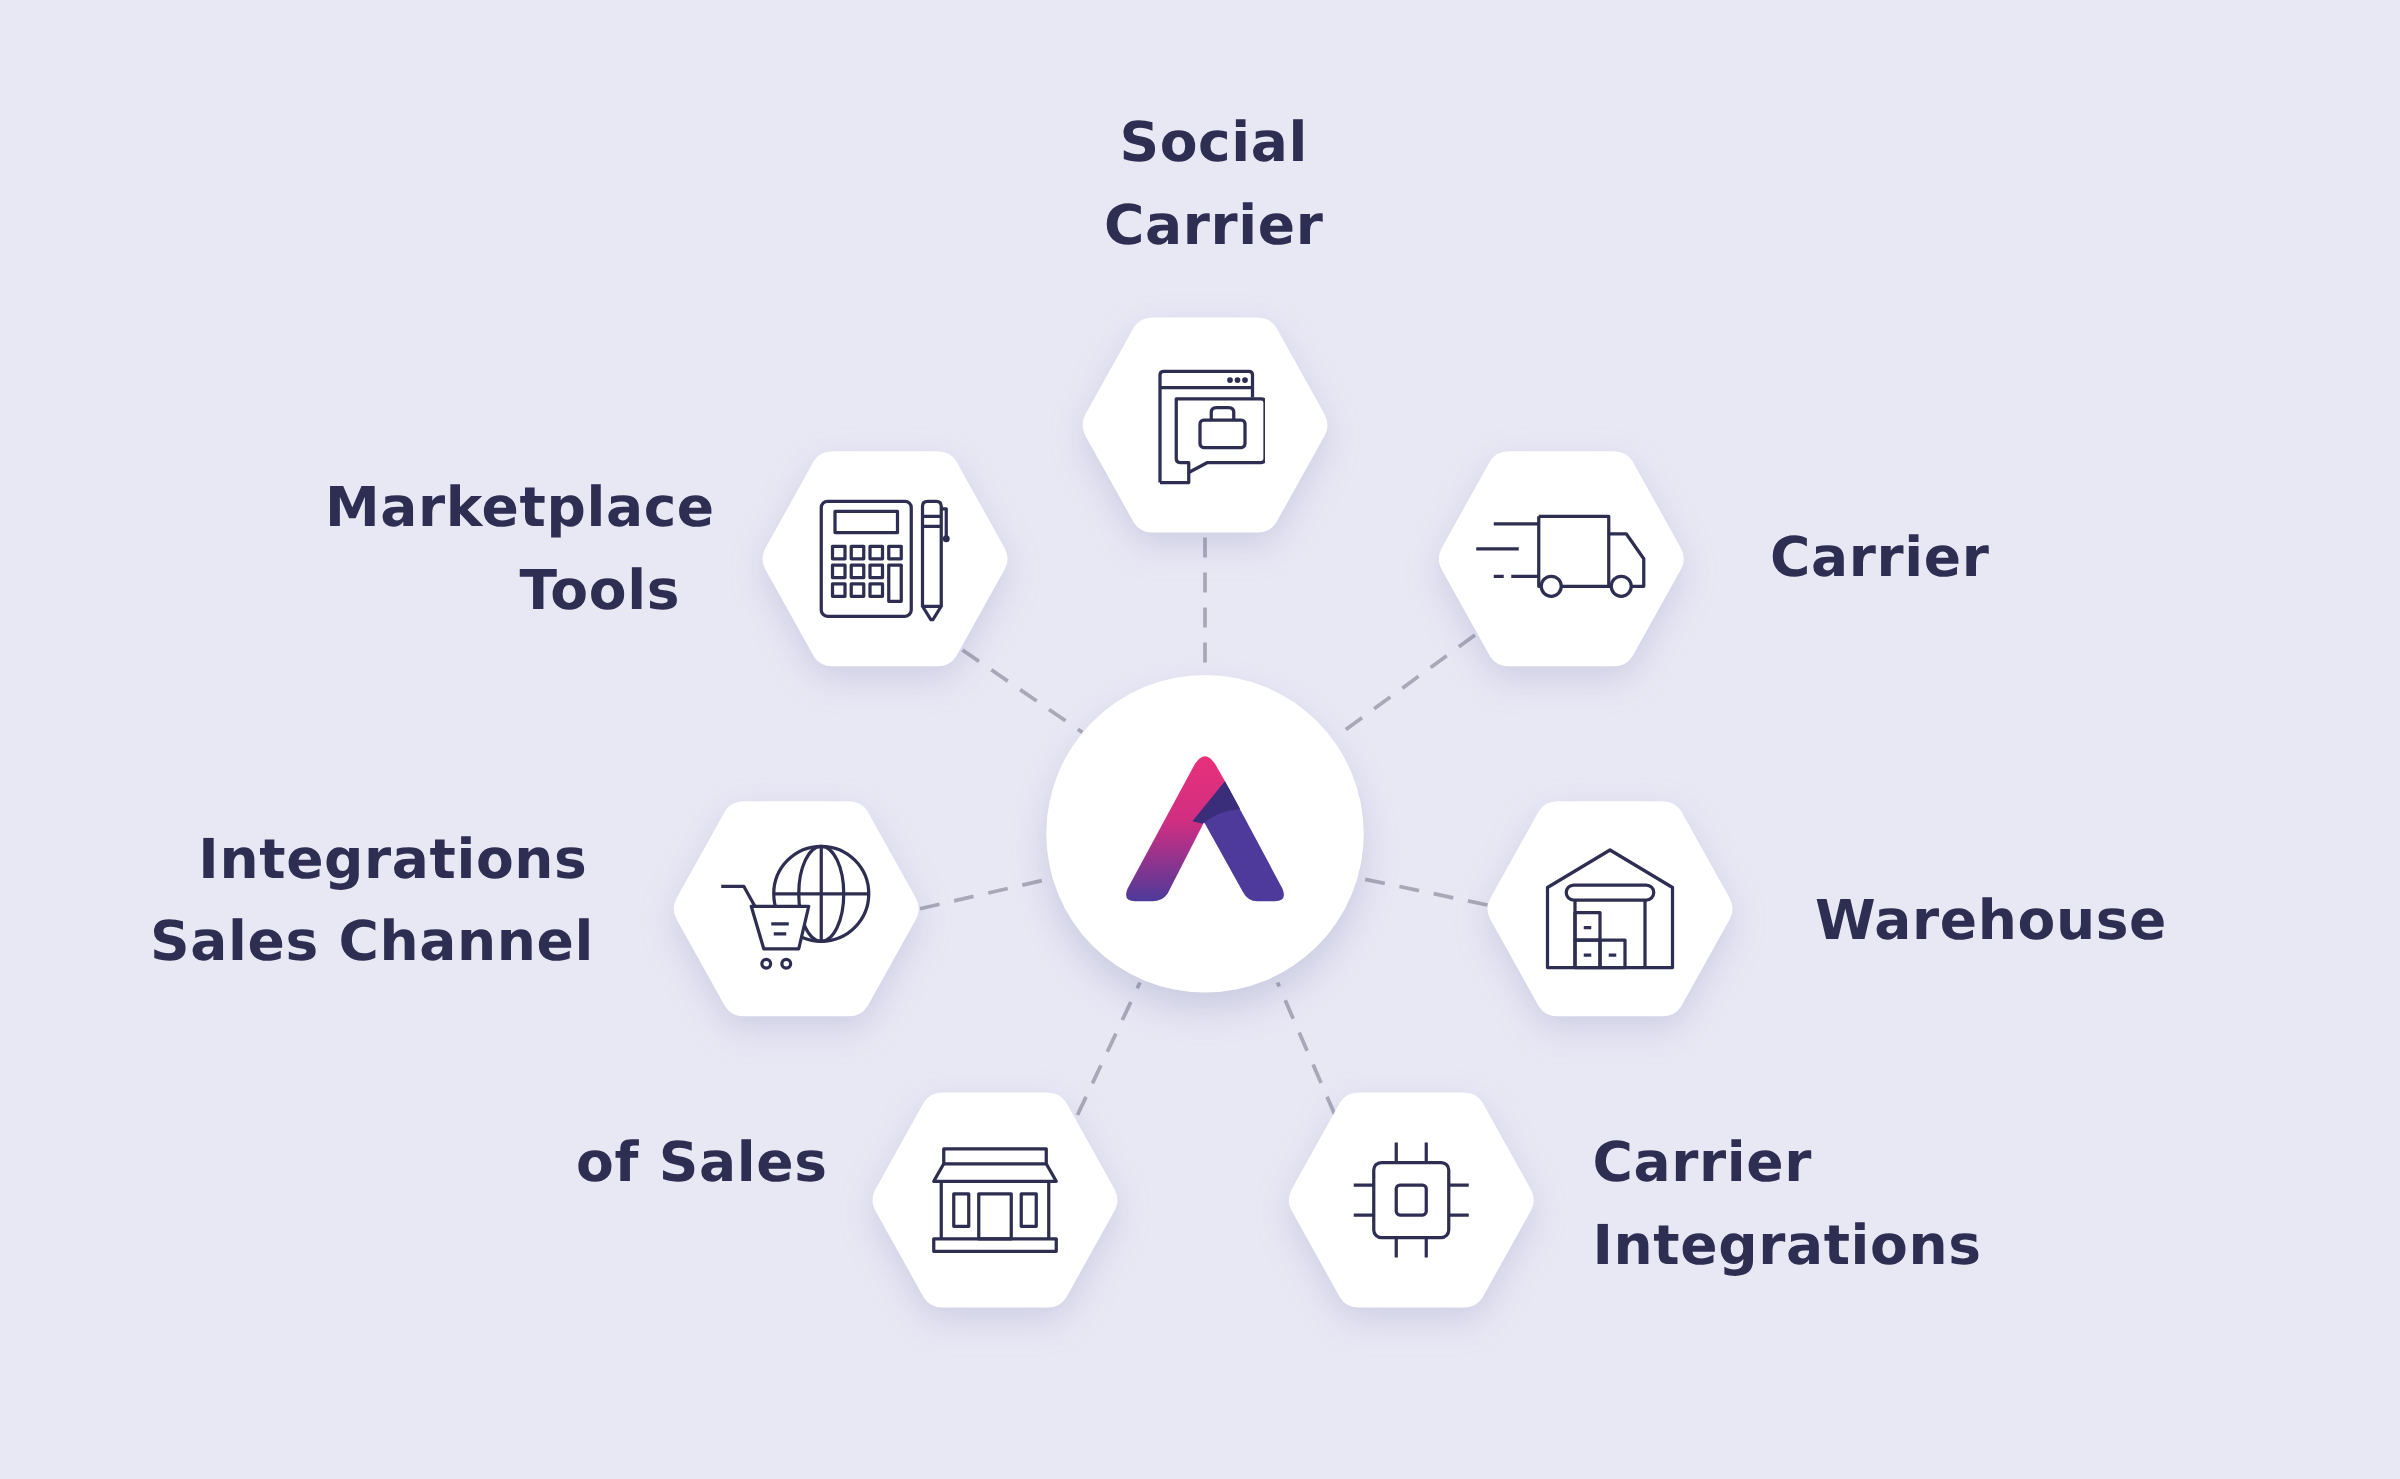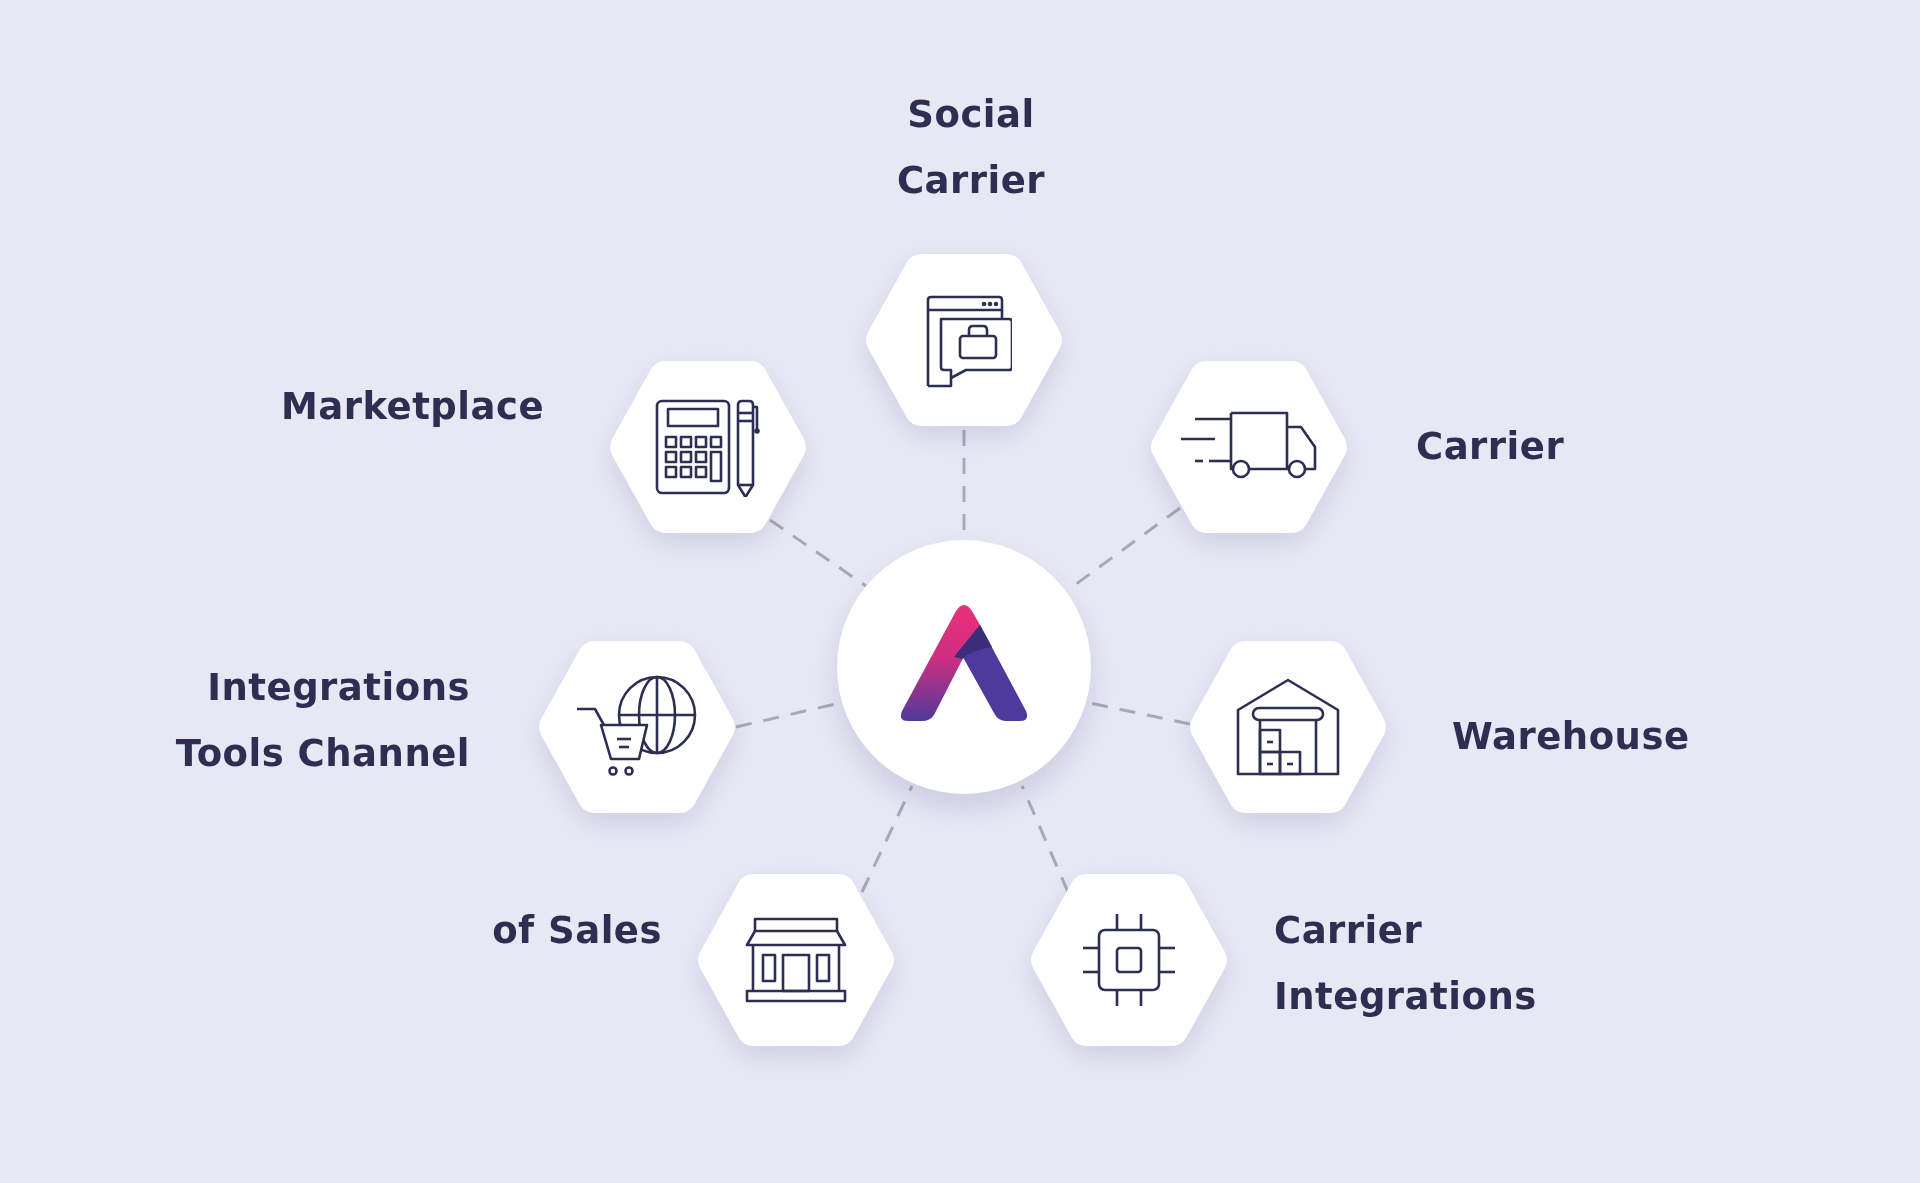--- a/index.html
+++ b/index.html
@@ -3,21 +3,21 @@
 <meta charset="utf-8">
 <style>
   html,body{margin:0;padding:0;}
   body{width:1920px;height:1183px;background:#E8E8F5;position:relative;overflow:hidden;font-family:"DejaVu Sans","Liberation Sans",sans-serif;}
   .connectors{position:absolute;left:0;top:0;width:1920px;height:1183px;}
   .hex{position:absolute;width:200px;height:180px;filter:drop-shadow(0 10px 14px rgba(90,90,150,0.18));}
   .hex svg{position:absolute;left:0;top:0;}
   .hex .icon{position:absolute;left:50%;top:50%;transform:translate(-50%,-50%);}
   .hub{position:absolute;left:837px;top:540px;width:254px;height:254px;border-radius:50%;background:#fff;box-shadow:0 14px 30px rgba(90,90,150,0.20);}
   .hub svg{position:absolute;left:57px;top:57px;}
-  .label{position:absolute;color:#2E2E52;font-size:37px;font-weight:bold;line-height:66px;letter-spacing:0.5px;white-space:nowrap;}
+  .label{position:absolute;color:#2E2E52;font-size:44px;font-weight:bold;line-height:66px;letter-spacing:0.5px;white-space:nowrap;}
   .label span{display:block;}
   .r{text-align:right;}
   .c{text-align:center;}
 </style>
 </head>
 <body>
 
 <svg class="connectors" viewBox="0 0 1920 1183">
   <g stroke="#A8A8B8" stroke-width="3" stroke-dasharray="16 12" fill="none">
     <line x1="964" y1="430" x2="964" y2="540"></line>
@@ -89,20 +89,21 @@
     <path d="M85 8 Q85 4 89 4 H96 Q100 4 100 8 V88 L92.5 100 L85 88 Z"></path>
     <line x1="85" y1="16" x2="100" y2="16"></line>
       <line x1="85" y1="24" x2="100" y2="24"></line>
     <line x1="85" y1="88" x2="100" y2="88"></line>
     <path d="M100 10 H104 V34"></path>
       <circle cx="104" cy="34" r="1.5" fill="#2E2E52"></circle>
   </svg>
 </div>
 <div class="label r" style="left:260px;top:374px;width:284px;">
   <span>Marketplace</span>
+  <span>Tools</span>
 </div>
 
 <div class="hex" style="left:1149px;top:357px;">
   <svg width="200" height="180" viewBox="0 0 200 180">
       <path d="M58 4 H142 Q152 4 157 12 L196 82 Q200 90 196 98 L157 168 Q152 176 142 176 H58 Q48 176 43 168 L4 98 Q0 90 4 82 L43 12 Q48 4 58 4Z" fill="#fff"></path>
     </svg>
   <svg class="icon" width="140" height="76" viewBox="0 0 140 76" fill="none" stroke="#2E2E52" stroke-width="2.6" stroke-linejoin="round">
     <line x1="16" y1="10" x2="52" y2="10"></line>
     <line x1="2" y1="30" x2="36" y2="30"></line>
     <line x1="16" y1="52" x2="24" y2="52"></line>
@@ -131,21 +132,21 @@
     <path d="M2 34 H20 L30 52"></path>
     <path d="M26 50 H72 L64 84 H36 Z" fill="#fff"></path>
     <line x1="42" y1="64" x2="56" y2="64"></line>
       <line x1="44" y1="72" x2="54" y2="72"></line>
     <circle cx="38" cy="96" r="3.5"></circle>
       <circle cx="54" cy="96" r="3.5"></circle>
   </svg>
 </div>
 <div class="label r" style="left:120px;top:655px;width:350px;">
   <span>Integrations</span>
-  <span>Tools Channel</span>
+  <span>Sales Channel</span>
 </div>
 
 <div class="hex" style="left:1188px;top:637px;">
   <svg width="200" height="180" viewBox="0 0 200 180">
       <path d="M58 4 H142 Q152 4 157 12 L196 82 Q200 90 196 98 L157 168 Q152 176 142 176 H58 Q48 176 43 168 L4 98 Q0 90 4 82 L43 12 Q48 4 58 4Z" fill="#fff"></path>
     </svg>
   <svg class="icon" width="104" height="98" viewBox="0 0 104 98" fill="none" stroke="#2E2E52" stroke-width="2.6" stroke-linejoin="round">
     <path d="M2 96 V32 L52 2 L102 32 V96 Z"></path>
     <rect x="17" y="30" width="70" height="12" rx="6"></rect>
     <line x1="24" y1="42" x2="24" y2="96"></line>

